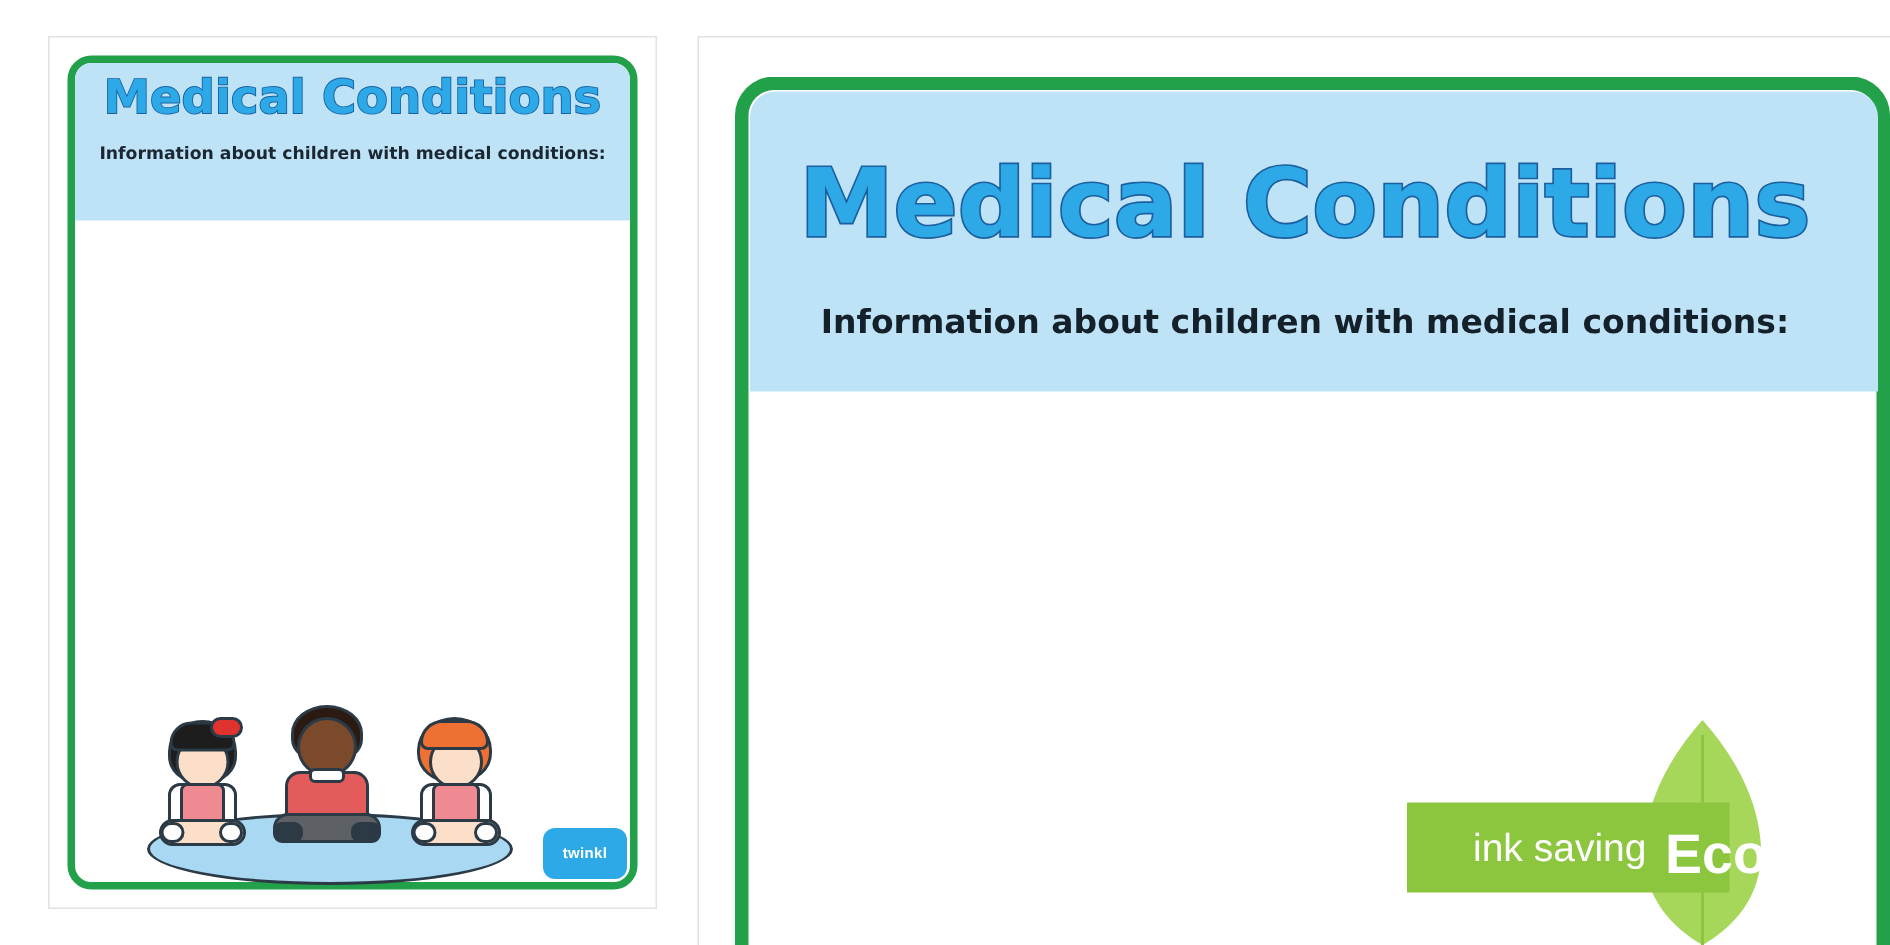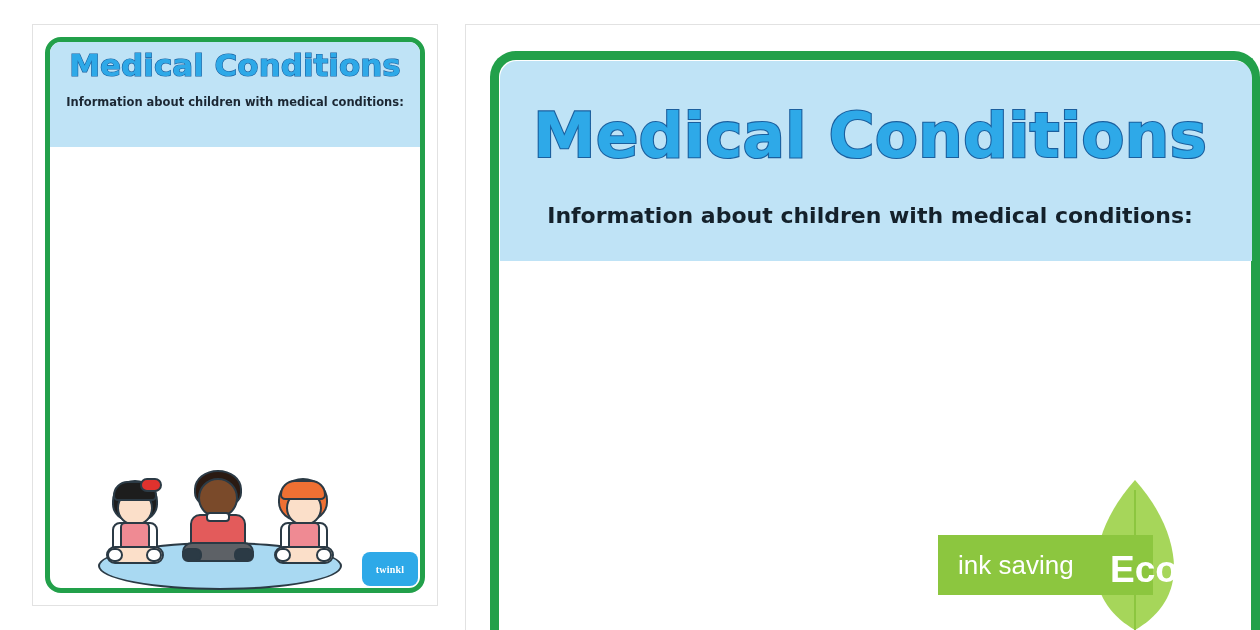--- a/index.html
+++ b/index.html
@@ -138,21 +138,21 @@
     background:#2ea9e8;
     border-radius:8px;
     display:flex;
     align-items:center;
     justify-content:center;
   }
   #twinkl-badge span{
     color:#ffffff;
     font-size:10px;
     font-weight:bold;
-    font-family:Liberation Serif, serif;
+    font-family:Liberation Sans, sans-serif;
     letter-spacing:0.2px;
   }
 
   
   #right-card{
     position:absolute;
     left:466px; top:25px;
     width:794px; height:605px;
     background:#ffffff;
     box-shadow:0 0 0 1px #e2e2e2;
@@ -215,20 +215,21 @@
     display:flex;
     align-items:center;
     box-sizing:border-box;
     padding-left:20px;
   }
   #eco-bar-text{
     font-family:"Liberation Sans", sans-serif;
     font-size:26px;
     color:#ffffff;
     letter-spacing:0px;
+    margin-left:24px;
   }
   #eco-leaf{
     position:absolute;
     left:150px; top:-55px;
     width:95px; height:150px;
   }
   #eco-leaf svg{ display:block; }
   #eco-word{
     position:absolute;
     left:172px; top:14px;

